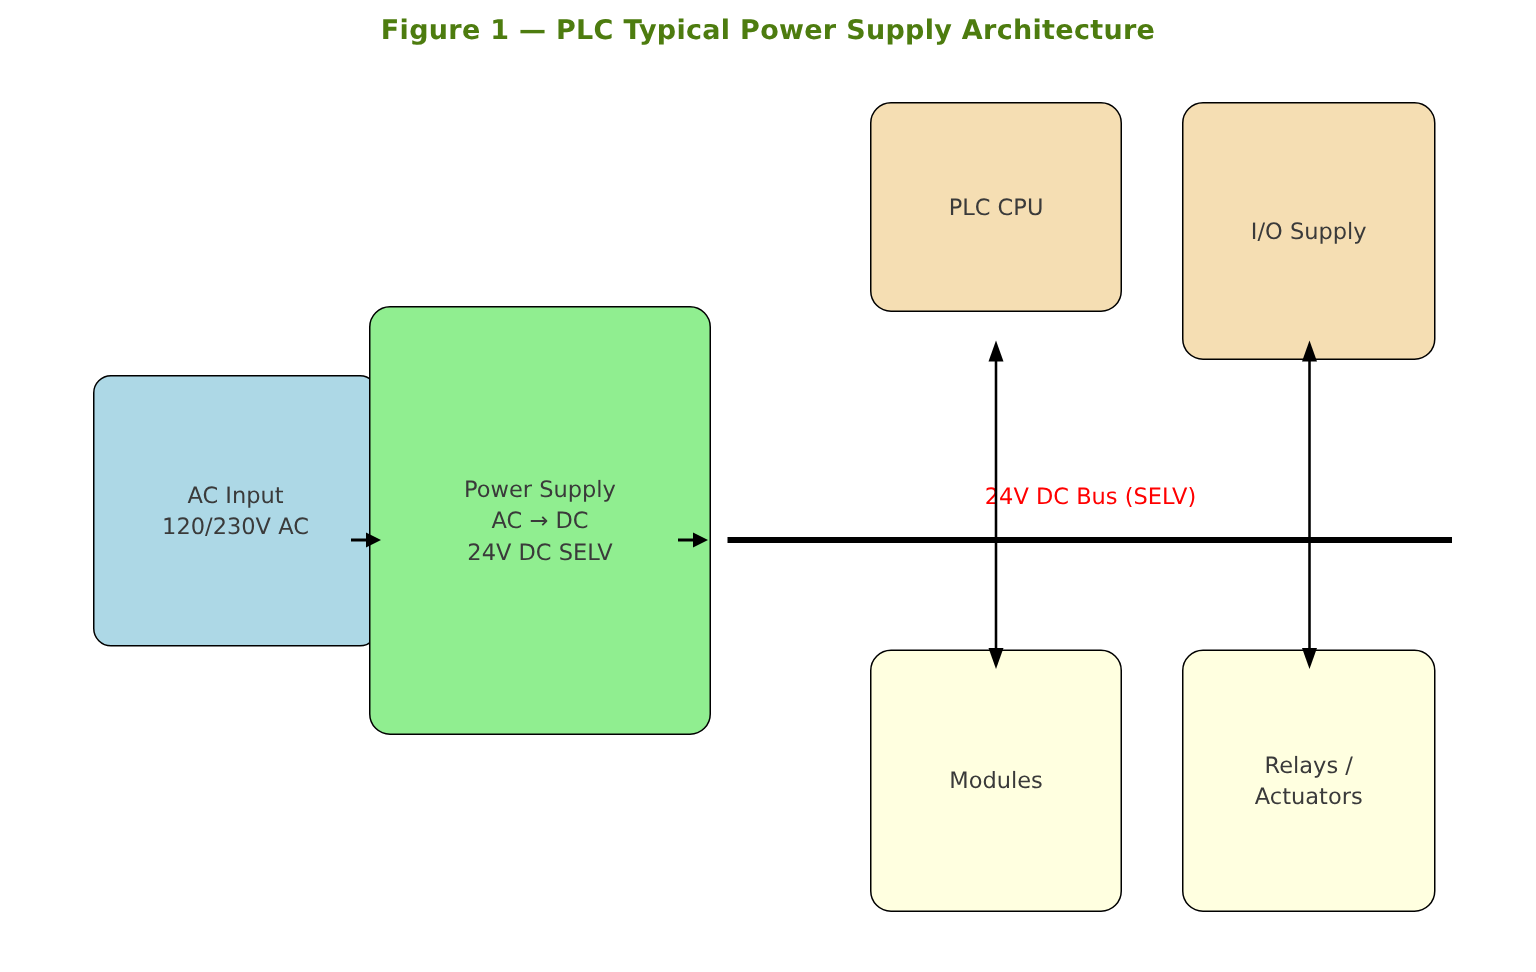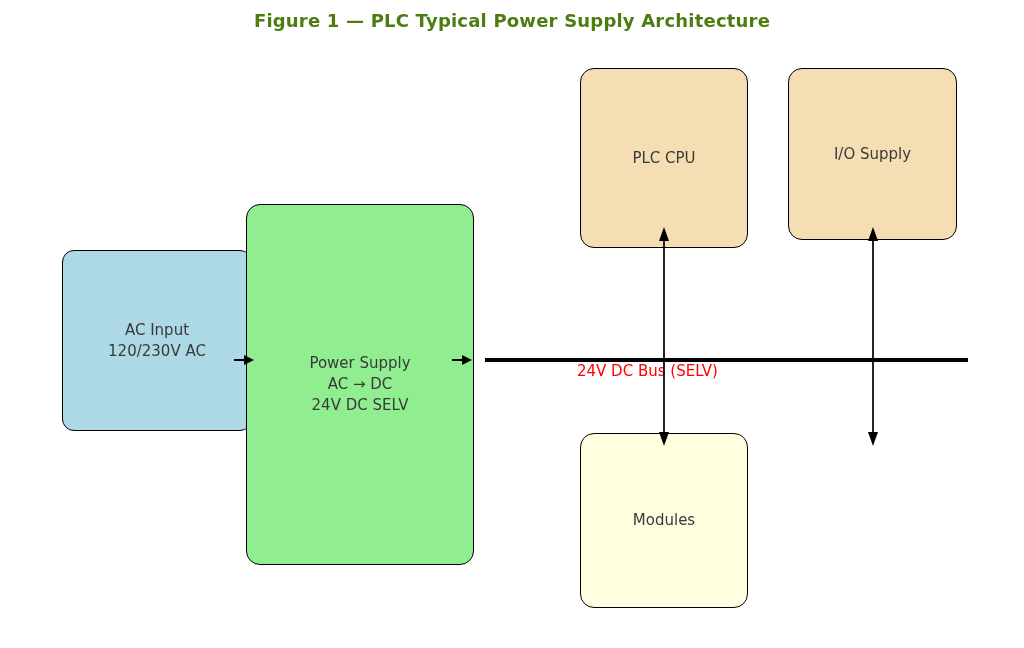--- a/index.html
+++ b/index.html
@@ -10,28 +10,28 @@
   .title{
     position:absolute;top:10px;left:0;width:1024px;text-align:center;
     font-size:18px;font-weight:bold;color:#4d7c0f;letter-spacing:0.2px;
   }
   .node{
     position:absolute;box-sizing:border-box;border:1.7px solid #000000;border-radius:14px;
     display:flex;flex-direction:column;align-items:center;justify-content:center;
     font-size:15px;line-height:21px;color:#3a3a3a;text-align:center;
   }
   .node-ac-input{left:62px;top:250px;width:190px;height:181px;background:#ADD8E6;z-index:1;border-radius:12px;}
-  .node-power-supply{left:246px;top:204px;width:228px;height:361px;background:#90EE90;z-index:2;}
-  .node-plc-cpu{left:580px;top:68px;width:168px;height:180px;background:#F5DEB3;z-index:1;}
+  .node-power-supply{left:246px;top:204px;width:228px;height:286px;background:#90EE90;z-index:2;}
+  .node-plc-cpu{left:580px;top:68px;width:168px;height:140px;background:#F5DEB3;z-index:1;}
   .node-io-modules{left:788px;top:68px;width:169px;height:172px;background:#F5DEB3;z-index:1;}
   .node-sensors{left:580px;top:433px;width:168px;height:175px;background:#FFFFE0;z-index:1;}
   .node-relays{left:788px;top:433px;width:169px;height:175px;background:#FFFFE0;z-index:1;}
   .bus-label{
-    position:absolute;left:577px;top:321px;width:300px;
-    font-size:15px;line-height:20px;color:#FF0000;z-index:4;margin-top:40px;
+    position:absolute;left:577px;top:321px;width:300px;text-align:center;
+    font-size:15px;line-height:20px;color:#FF0000;z-index:4;
   }
   #overlay{position:absolute;left:0;top:0;width:1024px;height:648px;z-index:5;pointer-events:none;}
 </style>
 </head>
 <body>
 
 <div id="canvas">
 
   <div class="title">Figure 1 — PLC Typical Power Supply Architecture</div>
 
@@ -51,20 +51,24 @@
   </div>
 
   <div class="node node-io-modules">
     <span>I/O Supply</span>
   </div>
 
   <div class="node node-sensors">
     <span>Modules</span>
   </div>
 
+  <div class="node node-relays">
+    <span>Relays /</span>
+    <span>Actuators</span>
+  </div>
 
   <div class="bus-label">24V DC Bus (SELV)</div>
 
   <svg id="overlay" width="1024" height="648" viewBox="0 0 1024 648">
 
     <line x1="485" y1="360" x2="968" y2="360" stroke="#000000" stroke-width="4"></line>
 
     <g stroke="#000000" fill="#000000">
       <line x1="234" y1="360" x2="245" y2="360" stroke-width="2"></line>
       <polygon points="254,360 244,355 244,365" stroke="none"></polygon>

